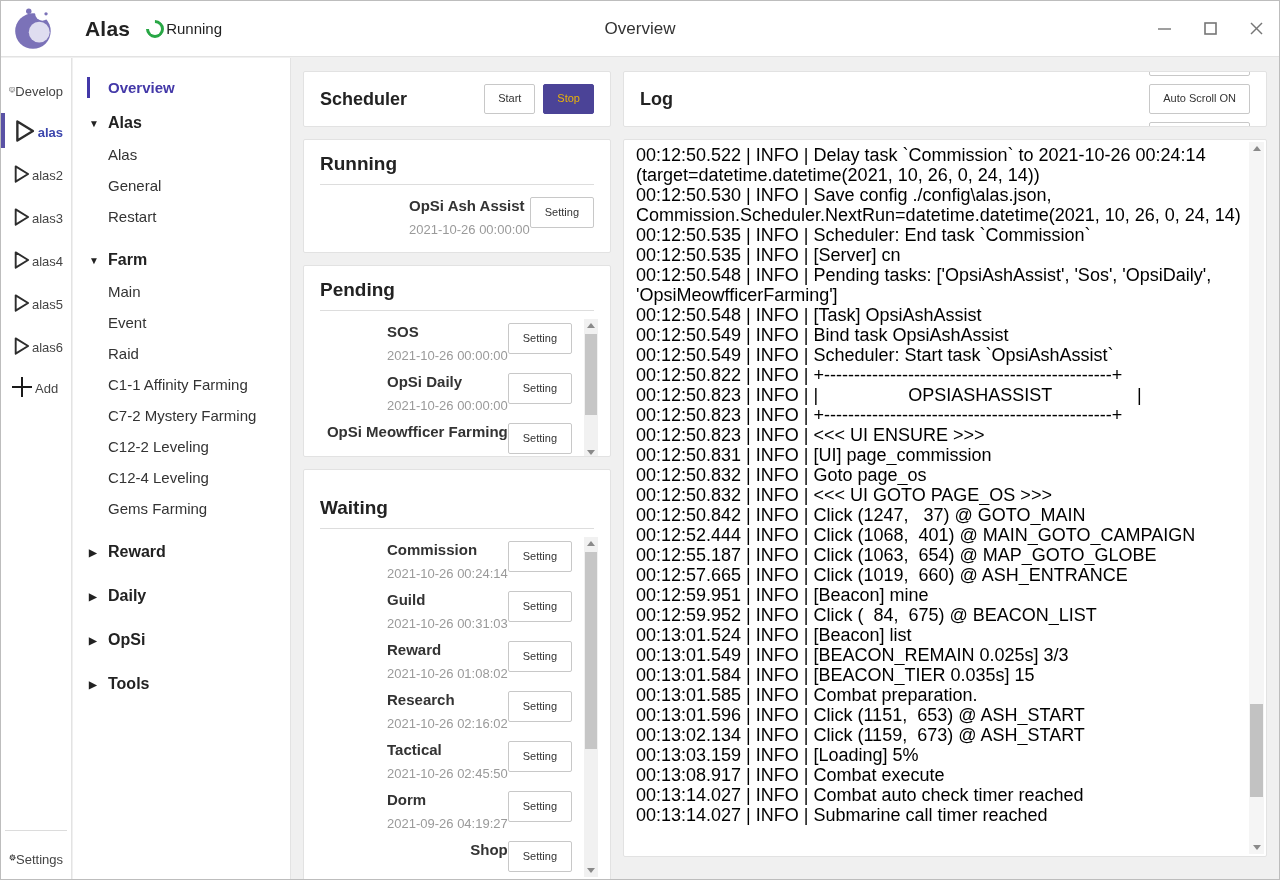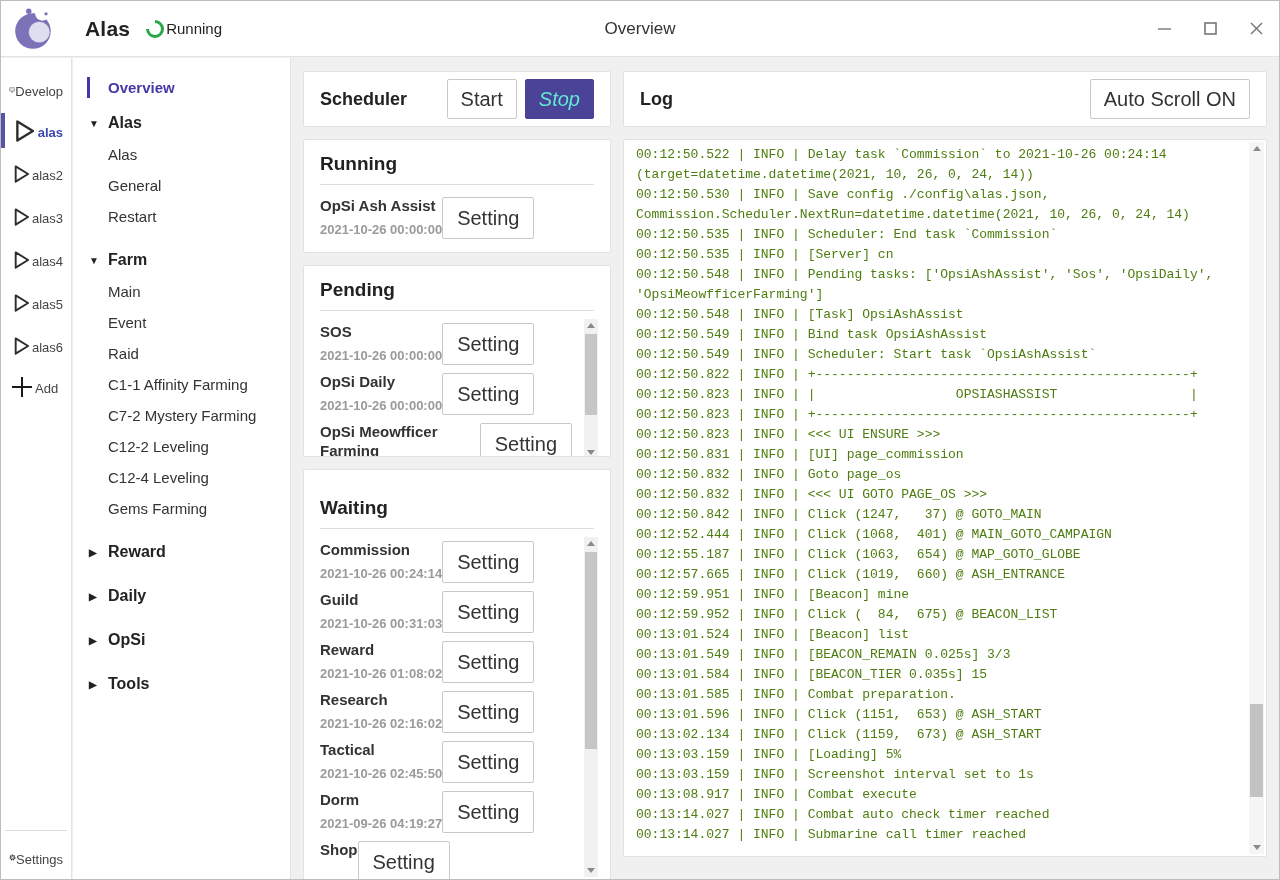--- a/index.html
+++ b/index.html
@@ -59,53 +59,53 @@
   .nav-item.nav-group { font-weight:700; font-size:16px; color:#222; margin-top:12px; }
   .nav-item.nav-group.first { margin-top:4px; }
   
   .content { position:absolute; top:57px; left:290px; right:0; bottom:0; }
   .card { background:#fff; border:1px solid #e2e2e2; border-radius:2px; position:absolute; overflow:hidden; }
   
   .sched-header { left:12px; top:13px; width:308px; height:56px; display:flex; align-items:center; padding:8px 16px; }
   .panel-title { font-size:18px; font-weight:700; color:#222; }
   .sched-header .btns { margin-left:auto; display:flex; gap:8px; }
   .btn {
-    font-size:20px; color:#333; background:#fff; border:1px solid #c8c8c8; border-radius:2px;
+    font-size:11px; color:#333; background:#fff; border:1px solid #c8c8c8; border-radius:2px;
     padding:7px 13px; font-family:inherit; line-height:1.2; white-space:nowrap;
   }
-  .btn.primary { background:#4b4397; border-color:#4b4397; color:#5eead4;font-style:italic; }
+  .btn.primary { background:#4b4397; border-color:#4b4397; color:#eab308; }
   .sec-running { left:12px; top:81px;  width:308px; height:114px; padding:13px 16px 0; }
   .sec-pending { left:12px; top:207px; width:308px; height:192px; padding:13px 16px 0; }
   .sec-waiting { left:12px; top:411px; width:308px; height:446px; padding:27px 16px 0; }
   .sec-title { font-size:19px; font-weight:700; color:#222; padding-bottom:9px; border-bottom:1px solid #ddd; }
   .task-list { position:relative; padding-top:4px; }
-  .task-row { display:flex; align-items:flex-start; justify-content:flex-start; height:50px; padding-top:8px; }
+  .task-row { display:flex; align-items:flex-start; justify-content:flex-end; height:50px; padding-top:8px; }
   .task-info { min-width:0; }
   .task-name { font-size:15px; font-weight:700; color:#333; line-height:1.25; }
-  .task-time { font-size:13px; color:#9a9a9a; margin-top:6px;font-weight:bold; }
+  .task-time { font-size:13px; color:#9a9a9a; margin-top:6px; }
   .btn.setting { padding:8px 14px; flex:none; margin-right:22px; }
   .sec-running .btn.setting { margin-right:0; }
   
   .vscroll { position:absolute; top:4px; bottom:4px; right:-4px; width:14px; background:#f1f1f1; }
   .vscroll .arr { position:absolute; left:0; right:0; height:13px; display:flex; align-items:center; justify-content:center; }
   .vscroll .arr.up { top:0; } .vscroll .arr.down { bottom:0; }
   .tri-up { width:0; height:0; border-left:4px solid transparent; border-right:4px solid transparent; border-bottom:5px solid #8a8a8a; }
   .tri-down { width:0; height:0; border-left:4px solid transparent; border-right:4px solid transparent; border-top:5px solid #8a8a8a; }
   .thumb { position:absolute; left:1px; right:1px; background:#c6c6c6; }
   .sec-pending .vscroll { top:8px; bottom:6px; }
   .sec-pending .thumb { top:15px; height:58%; }
   .sec-waiting .vscroll { top:8px; bottom:6px; }
   .sec-waiting .thumb { top:15px; height:58%; }
   
   .log-header { left:332px; top:13px; right:12px; height:56px; display:flex; align-items:center; padding:0 16px; }
   .log-header .btns { margin-left:auto; display:flex; gap:8px;flex-direction:column; }
   .log-body { left:332px; top:81px; right:12px; bottom:22px; padding:5px 26px 0 12px; }
   .log-line {
-    font-family:Liberation Mono, monospace;
-    font-size:13px; line-height:20px; color:#4d7c0f; white-space:pre; overflow:hidden;
+    font-family:Liberation Sans, sans-serif;
+    font-size:18px; line-height:20px; color:#000000; white-space:pre; overflow:hidden;
   }
   .log-scroll { position:absolute; top:2px; bottom:2px; right:2px; width:15px; background:#f5f5f5; }
   .log-scroll .thumb { top:79%; height:13%; background:#c2c2c2; }
 </style>
 </head>
 <body>
 
 <div class="topbar">
   <svg class="logo" viewBox="0 0 44 44">
     <circle cx="21" cy="24" r="17" fill="#7b72b8"></circle>
@@ -457,21 +457,20 @@
         <div class="log-line">00:12:57.665 | INFO | Click (1019,  660) @ ASH_ENTRANCE</div>
         <div class="log-line">00:12:59.951 | INFO | [Beacon] mine</div>
         <div class="log-line">00:12:59.952 | INFO | Click (  84,  675) @ BEACON_LIST</div>
         <div class="log-line">00:13:01.524 | INFO | [Beacon] list</div>
         <div class="log-line">00:13:01.549 | INFO | [BEACON_REMAIN 0.025s] 3/3</div>
         <div class="log-line">00:13:01.584 | INFO | [BEACON_TIER 0.035s] 15</div>
         <div class="log-line">00:13:01.585 | INFO | Combat preparation.</div>
         <div class="log-line">00:13:01.596 | INFO | Click (1151,  653) @ ASH_START</div>
         <div class="log-line">00:13:02.134 | INFO | Click (1159,  673) @ ASH_START</div>
         <div class="log-line">00:13:03.159 | INFO | [Loading] 5%</div>
-        <div class="log-line">00:13:03.159 | INFO | Screenshot interval set to 1s</div>
         <div class="log-line">00:13:08.917 | INFO | Combat execute</div>
         <div class="log-line">00:13:14.027 | INFO | Combat auto check timer reached</div>
         <div class="log-line">00:13:14.027 | INFO | Submarine call timer reached</div>
       </div>
     <div class="vscroll log-scroll">
       <span class="arr up">
           <span class="tri-up"></span>
         </span>
       <span class="thumb"></span>
       <span class="arr down">

